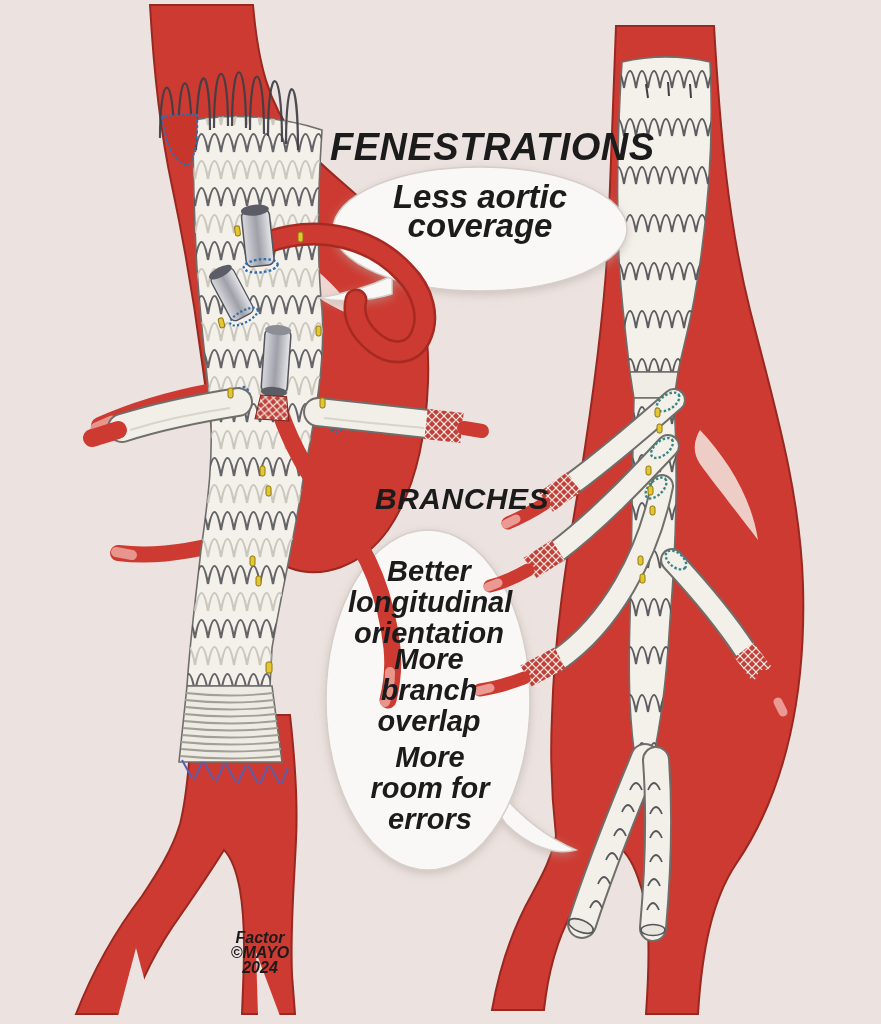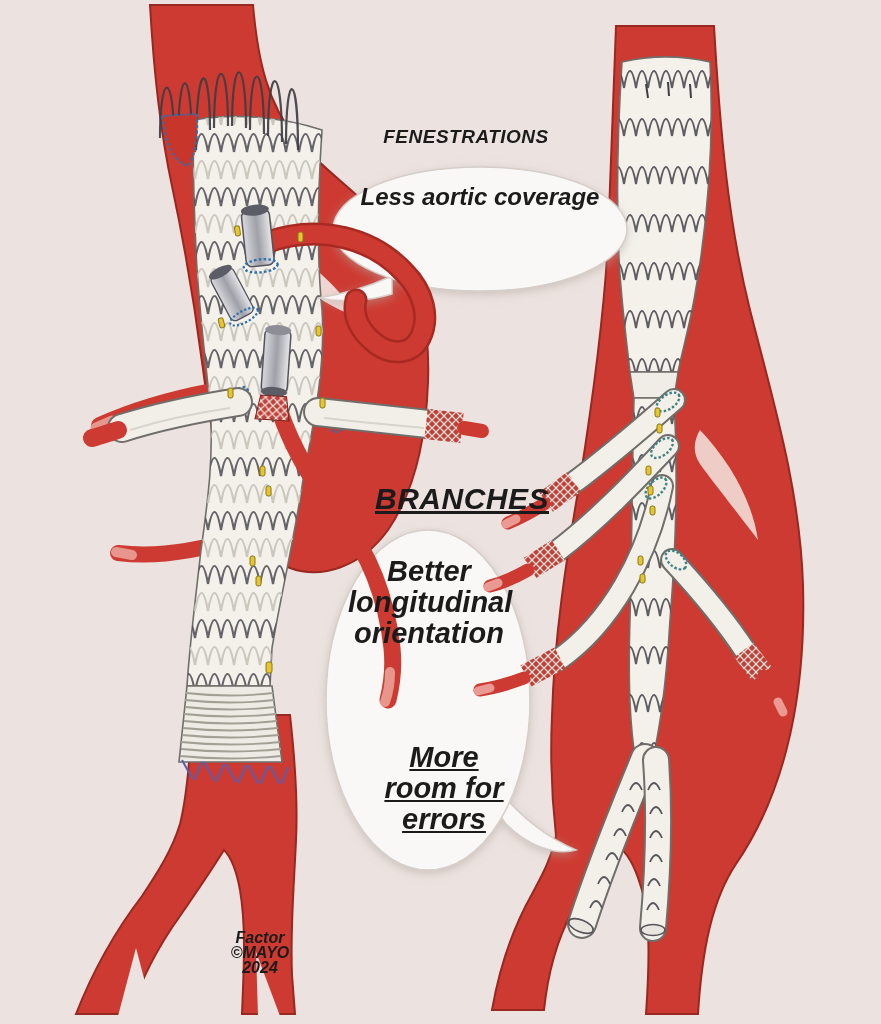--- a/index.html
+++ b/index.html
@@ -1,29 +1,29 @@
 <!DOCTYPE html>
 <html><head>
 <meta charset="utf-8">
 <style>
   html,body{margin:0;padding:0;}
   body{font-family:"Liberation Sans",sans-serif;background:#ece3e0;}
   #stage{position:relative;width:881px;height:1024px;overflow:hidden;background:#ece3e0;}
   #art{position:absolute;left:0;top:0;}
   .txt{position:absolute;color:#1b1b1b;font-style:italic;font-weight:bold;text-align:center;}
-  .heading{font-size:19px;letter-spacing:0.5px;}
-  .note{font-size:24px;line-height:29px;}
+  .heading{font-size:38px;letter-spacing:0.5px;}
+  .note{font-size:33px;line-height:29px;}
   .note2{font-size:29px;line-height:31px;}
   #t-fen{left:330px;top:126px;width:272px;}
   #t-b1a{left:352px;top:182px;width:256px;}
   #t-b1b{left:382px;top:213px;width:198px;}
-  #t-br{left:340px;top:482px;width:244px;font-size:30px;text-decoration:underline;}
+  #t-br{left:340px;top:482px;width:244px;font-size:30px;}
   #t-b2a{left:348px;top:556px;width:162px;}
   #t-b2b{left:368px;top:644px;width:122px;}
-  #t-b2c{left:376px;top:742px;width:136px;text-decoration:underline;}
+  #t-b2c{left:362px;top:742px;width:136px;}
   #credit{left:210px;top:930px;width:100px;font-size:16px;line-height:15px;}
 </style>
 </head>
 <body>
 
 <div id="stage">
 
 <svg id="art" width="881" height="1024" viewBox="0 0 881 1024" xmlns="http://www.w3.org/2000/svg">
   <defs>
     <linearGradient id="metal" x1="0" y1="0" x2="1" y2="0">
@@ -214,20 +214,21 @@
     </g>
     <path d="M646,84 L648,98 M668,82 L669,96 M690,84 L691,98" stroke="#3f3f45" stroke-width="2"></path>
   </g>
 </svg>
 
   <div id="t-fen" class="txt heading">FENESTRATIONS</div>
   <div id="t-b1a" class="txt note">Less aortic coverage</div>
 
   <div id="t-br" class="txt heading">BRANCHES</div>
   <div id="t-b2a" class="txt note2">Better longitudinal orientation</div>
+  <div id="t-b2b" class="txt note2">More branch overlap</div>
   <div id="t-b2c" class="txt note2">More room for errors</div>
 
   <div id="credit" class="txt">
     <div>Factor</div>
     <div>©MAYO</div>
     <div>2024</div>
   </div>
 </div>
 
 </body></html>

